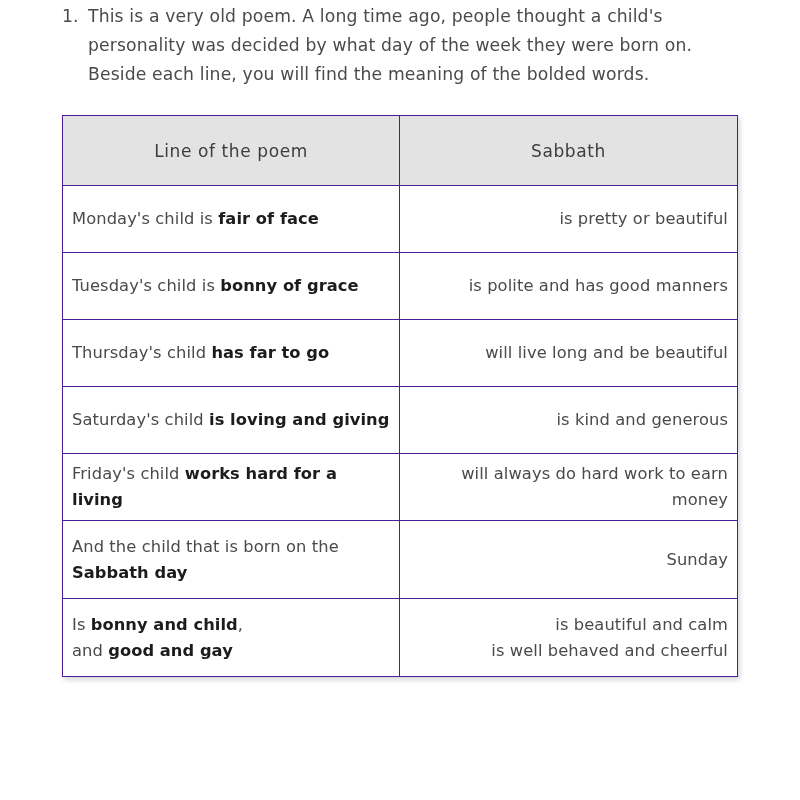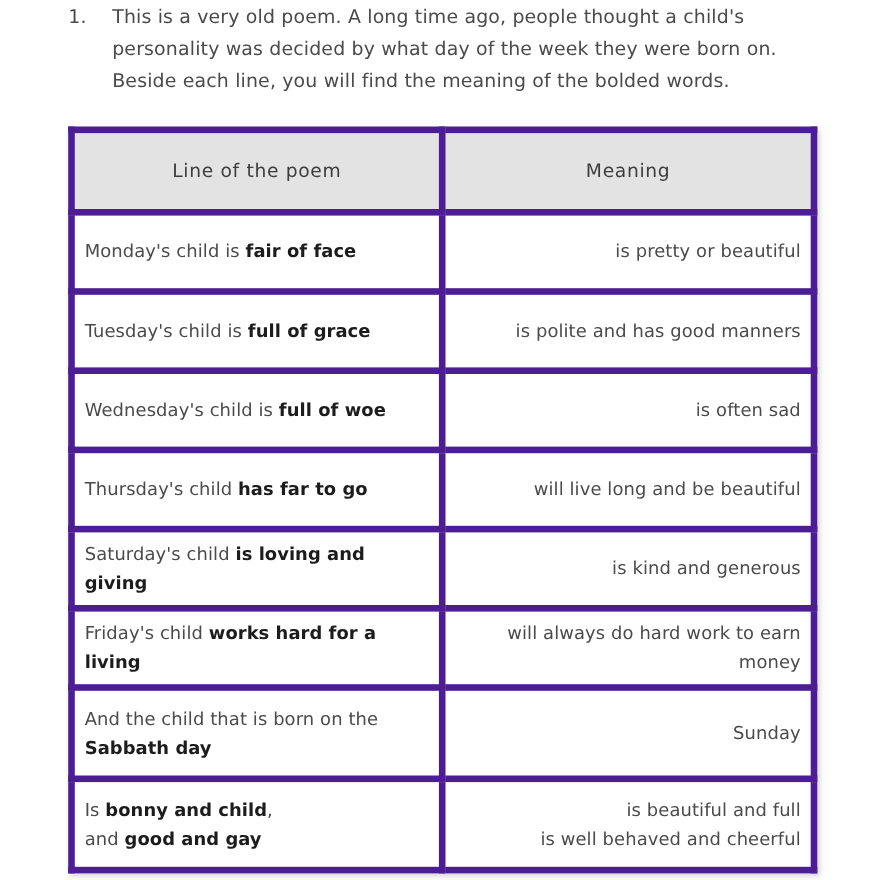--- a/index.html
+++ b/index.html
@@ -38,41 +38,41 @@
   }
   .intro .q-num {
     position: absolute;
     left: 0;
     top: 0;
     width: 26px;
     text-align: left;
   }
   .intro .q-body {
     display: block;
-    margin-left: 40px;
+    margin-left: 26px;
     text-align: left;
   }
 
   
   .poem-table {
     position: absolute;
     left: 62px;
     top: 115px;
     width: 675px;
     border-collapse: collapse;
     table-layout: fixed;
     box-shadow: 2px 3px 5px rgba(0,0,0,0.16);
     background: #fff;
   }
   .poem-table col.c1 { width: 337px; }
   .poem-table col.c2 { width: 338px; }
 
   .poem-table th,
   .poem-table td {
-    border: 6px solid #4c1d95;
+    border: 1px solid #4c1d95;
     padding: 0 9px;
     vertical-align: middle;
     color: #4a4a4a;
     font-size: 16.3px;
     line-height: 26px;
     letter-spacing: 0.1px;
     font-weight: 400;
   }
 
   .poem-table thead th {
@@ -124,45 +124,39 @@
   </div>
 
   <table class="poem-table">
     <colgroup>
       <col class="c1">
       <col class="c2">
     </colgroup>
     <thead>
       <tr>
         <th>Line of the poem</th>
-        <th>Meaning</th>
+        <th>Sabbath</th>
       </tr>
     </thead>
     <tbody>
 
       <tr>
         <td><span>Monday's child is </span><b>fair of face</b><span></span></td>
         <td class="meaning-cell">
             <span class="cell-line">is pretty or beautiful</span>
           </td>
       </tr>
 
       <tr>
-        <td><span>Tuesday's child is </span><b>full of grace</b><span></span></td>
+        <td><span>Tuesday's child is </span><b>bonny of grace</b><span></span></td>
         <td class="meaning-cell">
             <span class="cell-line">is polite and has good manners</span>
           </td>
       </tr>
 
-      <tr>
-        <td><span>Wednesday's child is </span><b>full of woe</b><span></span></td>
-        <td class="meaning-cell">
-            <span class="cell-line">is often sad</span>
-          </td>
-      </tr>
 
       <tr>
         <td><span>Thursday's child </span><b>has far to go</b><span></span></td>
         <td class="meaning-cell">
             <span class="cell-line">will live long and be beautiful</span>
           </td>
       </tr>
 
       <tr>
         <td><span>Saturday's child </span><b>is loving and giving</b><span></span></td>
@@ -184,21 +178,21 @@
             <span class="cell-line">Sunday</span>
           </td>
       </tr>
 
       <tr class="tall">
         <td>
             <span class="cell-line"><span>Is </span><b>bonny and child</b><span>,</span></span>
             <span class="cell-line"><span>and </span><b>good and gay</b></span>
           </td>
         <td class="meaning-cell">
-            <span class="cell-line">is beautiful and full</span>
+            <span class="cell-line">is beautiful and calm</span>
             <span class="cell-line">is well behaved and cheerful</span>
           </td>
       </tr>
 
     </tbody>
   </table>
 
 
 </div>
 

